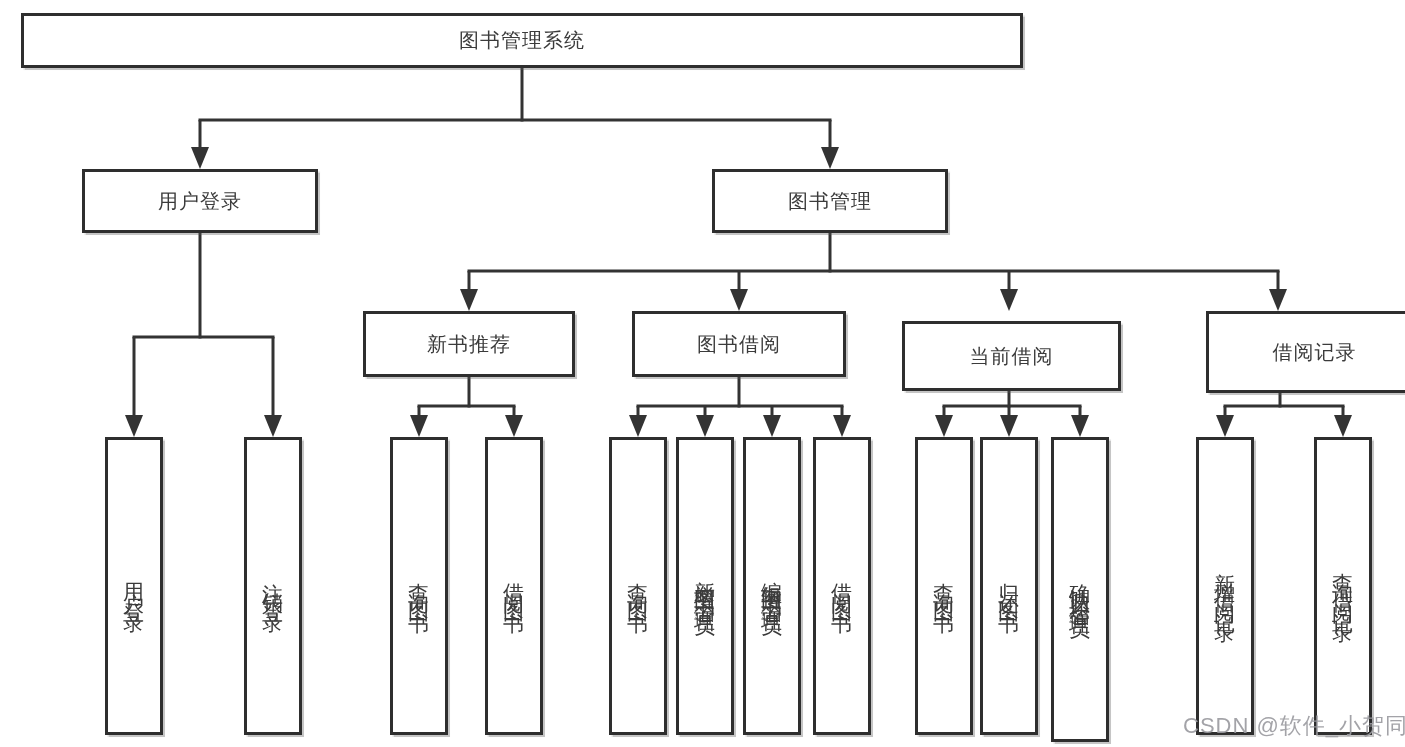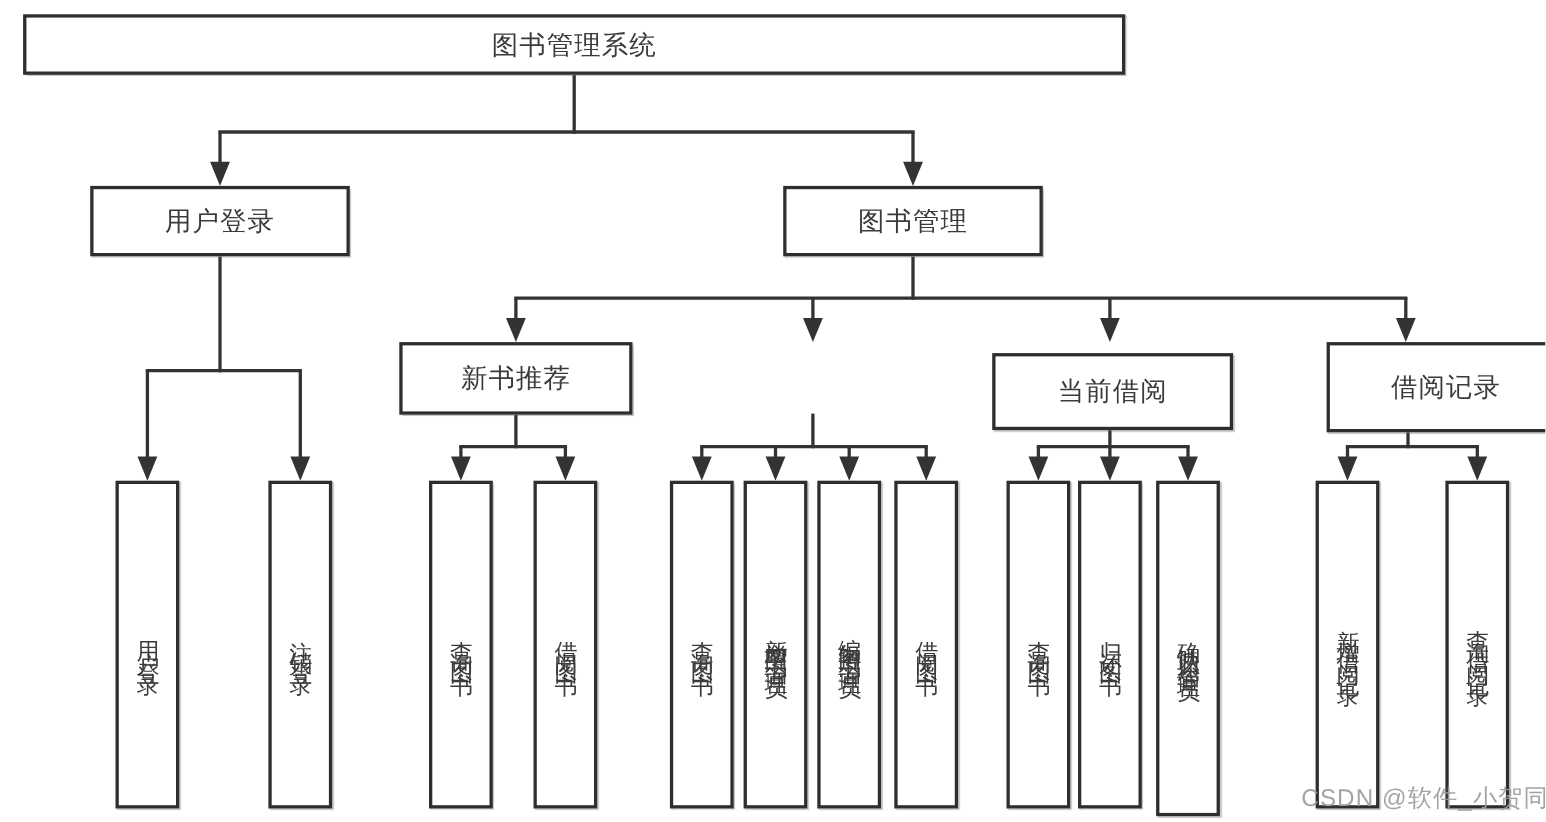--- a/index.html
+++ b/index.html
@@ -25,21 +25,21 @@
     position: absolute;
     box-sizing: border-box;
     background: #ffffff;
     border: 3px solid #2e2e2e;
     box-shadow: 1.5px 1.5px 1px rgba(90,90,90,0.35);
     display: flex;
     align-items: center;
     justify-content: center;
   }
   .hbox .lbl {
-    font-size: 24px;
+    font-size: 20px;
     color: #3b3b3b;
     letter-spacing: 1px;
     white-space: nowrap;
   }
   .vbox .vlbl {
     writing-mode: vertical-rl;
     text-orientation: mixed;
     font-size: 21px;
     color: #3b3b3b;
     letter-spacing: 10px;
@@ -137,20 +137,23 @@
   <div class="node hbox" style="left:82px;top:169px;width:236px;height:64px">
     <span class="lbl">用户登录</span>
   </div>
   <div class="node hbox" style="left:363px;top:311px;width:212px;height:66px">
     <span class="lbl">新书推荐</span>
   </div>
 
   <div class="node hbox" style="left:712px;top:169px;width:236px;height:64px">
     <span class="lbl">图书管理</span>
   </div>
+  <div class="node hbox" style="left:632px;top:311px;width:214px;height:66px">
+    <span class="lbl">图书借阅</span>
+  </div>
   <div class="node hbox" style="left:902px;top:321px;width:219px;height:70px">
     <span class="lbl">当前借阅</span>
   </div>
   <div class="node hbox" style="left:1206px;top:311px;width:217px;height:82px">
     <span class="lbl">借阅记录</span>
   </div>
 
   <div class="node vbox" style="left:105px;top:437px;width:58px;height:298px">
     <span class="vlbl">用户登录</span>
   </div>

